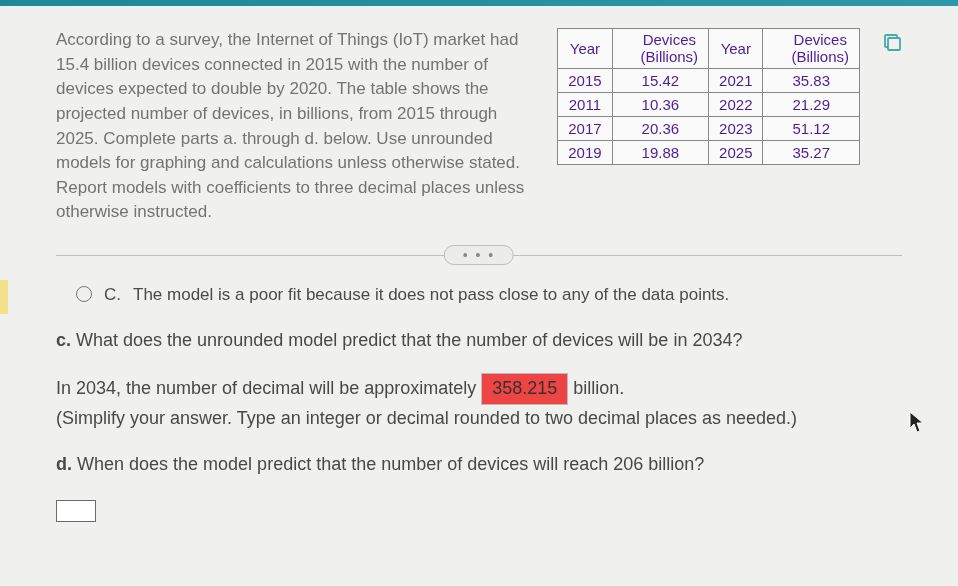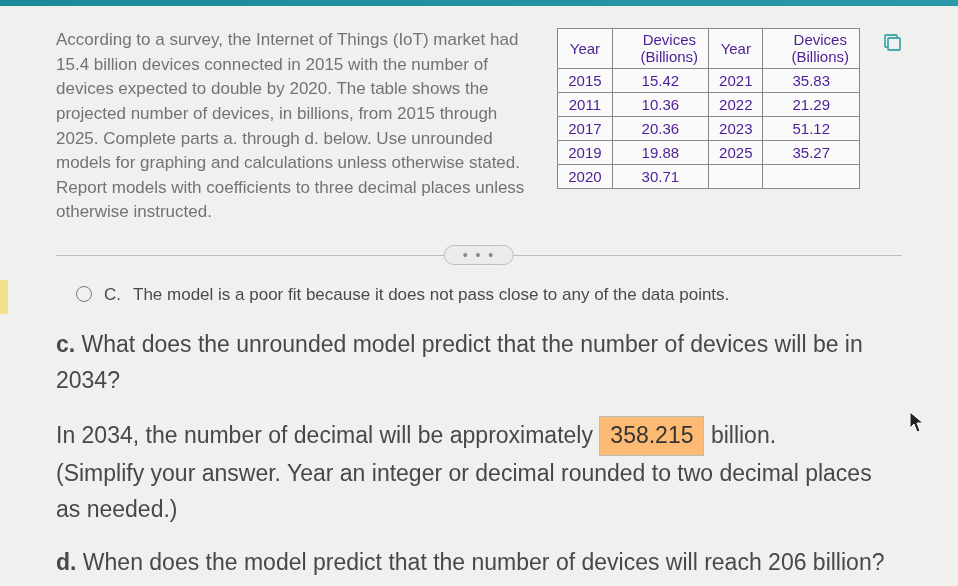--- a/index.html
+++ b/index.html
@@ -83,29 +83,29 @@
     .radio {
       width: 16px; height: 16px;
       border: 1.5px solid #7a7a7a;
       border-radius: 50%;
       flex-shrink: 0;
       position: relative;
       top: 2px;
       cursor: pointer;
     }
     .section {
-      font-size: 23px;
+      font-size: 18px;
       line-height: 1.55;
       color: #484848;
       margin-bottom: 18px;
     }
     .bold { font-weight: bold; }
     .filled-value {
       display: inline-block;
-      background: #fdba74;
+      background: #ef4444;
       border: 1px solid #bbb;
       padding: 1px 10px;
       color: #333;
     }
     .input-box {
       display: inline-block;
       width: 40px;
       height: 22px;
       border: 1px solid #6b6b6b;
       background: #fff;
@@ -171,26 +171,20 @@
           <td>20.36</td>
           <td>2023</td>
           <td>51.12</td>
         </tr>
         <tr>
           <td>2019</td>
           <td>19.88</td>
           <td>2025</td>
           <td>35.27</td>
         </tr>
-        <tr>
-          <td>2020</td>
-          <td>30.71</td>
-          <td></td>
-          <td></td>
-        </tr>
       </tbody>
     </table>
 
     <div class="copy-icon-wrap">
       <span class="copy-icon">
         <svg width="20" height="18" viewBox="0 0 20 18">
           <rect x="3" y="1" width="12" height="12" rx="1" fill="none" stroke="#4aa" stroke-width="1.8"></rect>
           <rect x="6" y="4" width="12" height="12" rx="1" fill="#f0f0ef" stroke="#4aa" stroke-width="1.8"></rect>
         </svg>
       </span>
@@ -211,21 +205,21 @@
 
   <div class="section">
     <span class="bold">c.</span>
     <span> What does the unrounded model predict that the number of devices will be in 2034?</span>
   </div>
 
   <div class="section">
     <span>In 2034, the number of decimal will be approximately </span>
     <span class="filled-value">358.215</span>
     <span> billion.</span><br>
-    <span>(Simplify your answer. Year an integer or decimal rounded to two decimal places as needed.)</span>
+    <span>(Simplify your answer. Type an integer or decimal rounded to two decimal places as needed.)</span>
   </div>
 
   <div class="section">
     <span class="bold">d.</span>
     <span> When does the model predict that the number of devices will reach 206 billion?</span>
   </div>
 
   <div class="section">
     <span class="input-box"></span>
   </div>

